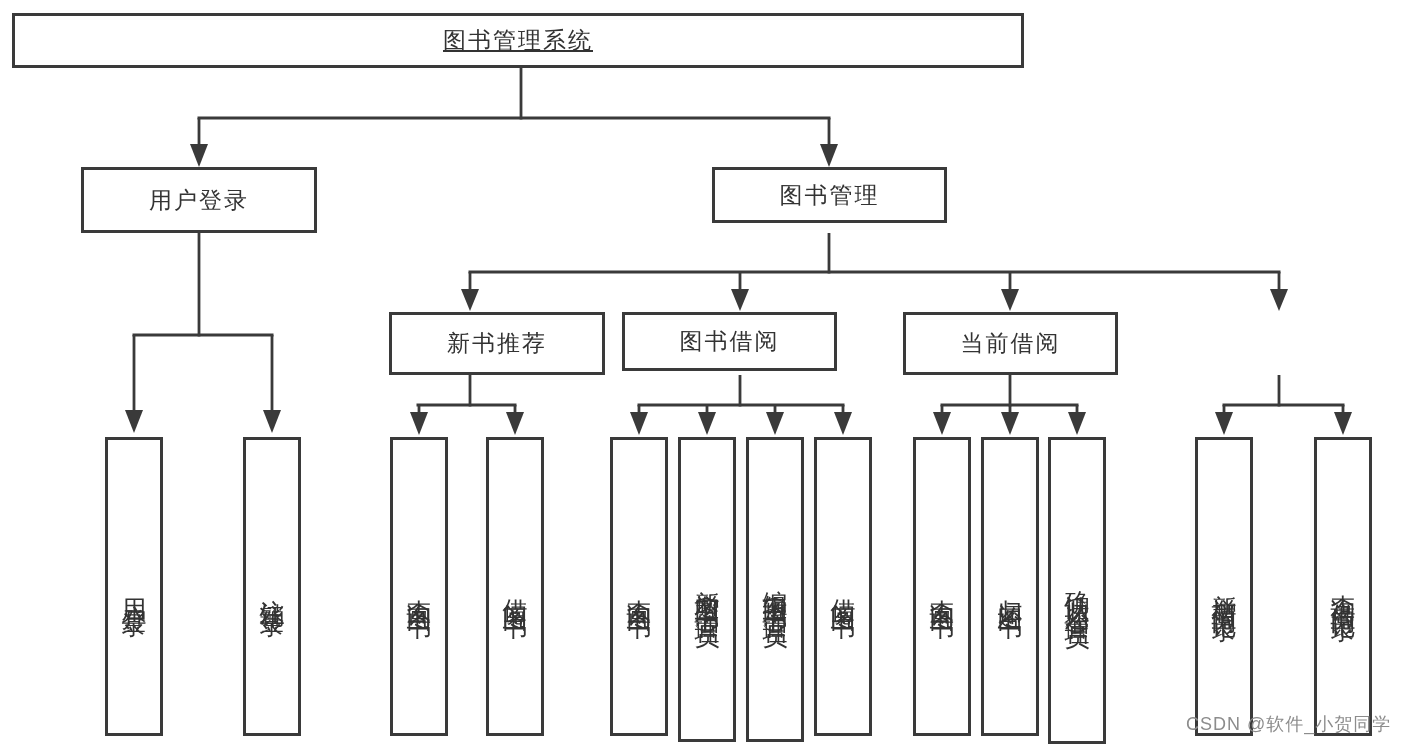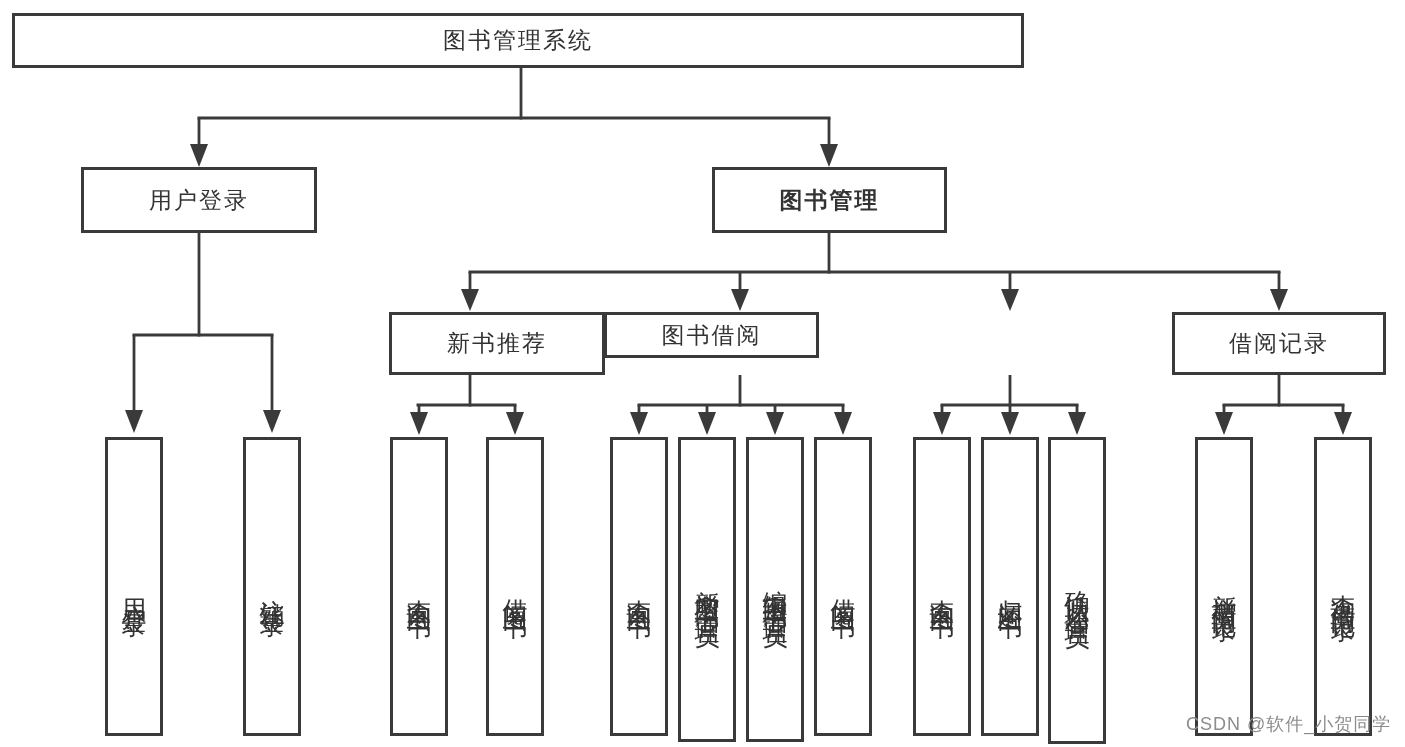--- a/index.html
+++ b/index.html
@@ -102,28 +102,28 @@
     <g>
       <line x1="1279" y1="375" x2="1279" y2="406.5"></line>
       <line x1="1222.5" y1="405" x2="1344.5" y2="405"></line>
       <line x1="1224" y1="405" x2="1224" y2="414"></line>
       <polygon points="1215,412 1233,412 1224,435"></polygon>
       <line x1="1343" y1="405" x2="1343" y2="414"></line>
       <polygon points="1334,412 1352,412 1343,435"></polygon>
     </g>
   </svg>
 
-  <div class="node" style="left:12px;top:13px;width:1012px;height:55px;">图书管理系统</div>
+  <div class="node" style="left:12px;top:13px;width:1012px;height:55px;text-decoration:underline;">图书管理系统</div>
 
   <div class="node" style="left:81px;top:167px;width:236px;height:66px;">用户登录</div>
-  <div class="node" style="left:712px;top:167px;width:235px;height:66px;font-weight:bold;">图书管理</div>
+  <div class="node" style="left:712px;top:167px;width:235px;height:56px;">图书管理</div>
 
   <div class="node" style="left:362px;top:312px;width:216px;height:63px;margin-left:27px;">新书推荐</div>
-  <div class="node" style="left:604px;top:312px;width:215px;height:46px;">图书借阅</div>
-  <div class="node" style="left:1172px;top:312px;width:214px;height:63px;">借阅记录</div>
+  <div class="node" style="left:622px;top:312px;width:215px;height:59px;">图书借阅</div>
+  <div class="node" style="left:903px;top:312px;width:215px;height:63px;">当前借阅</div>
 
   <div class="leaf" style="left:105px;top:437px;width:58px;height:299px;">
     <span class="vtext">用户登录</span>
   </div>
   <div class="leaf" style="left:243px;top:437px;width:58px;height:299px;">
     <span class="vtext">注销登录</span>
   </div>
 
   <div class="leaf" style="left:390px;top:437px;width:58px;height:299px;">
     <span class="vtext">查询图书</span>

